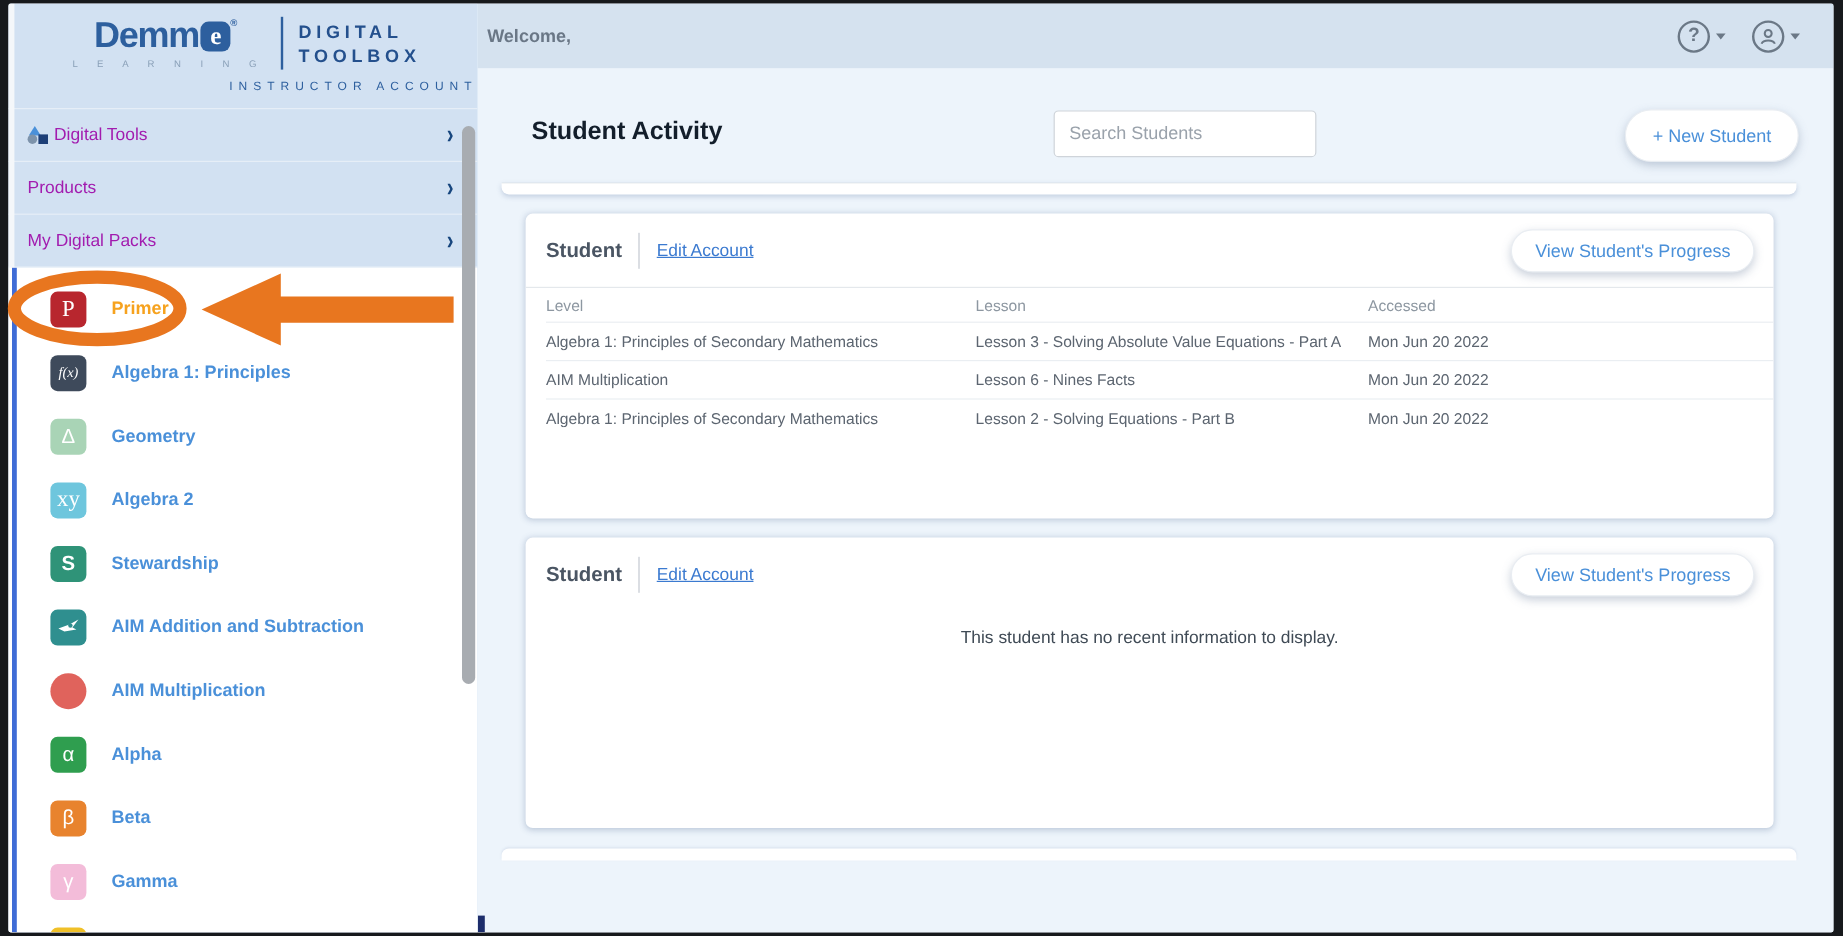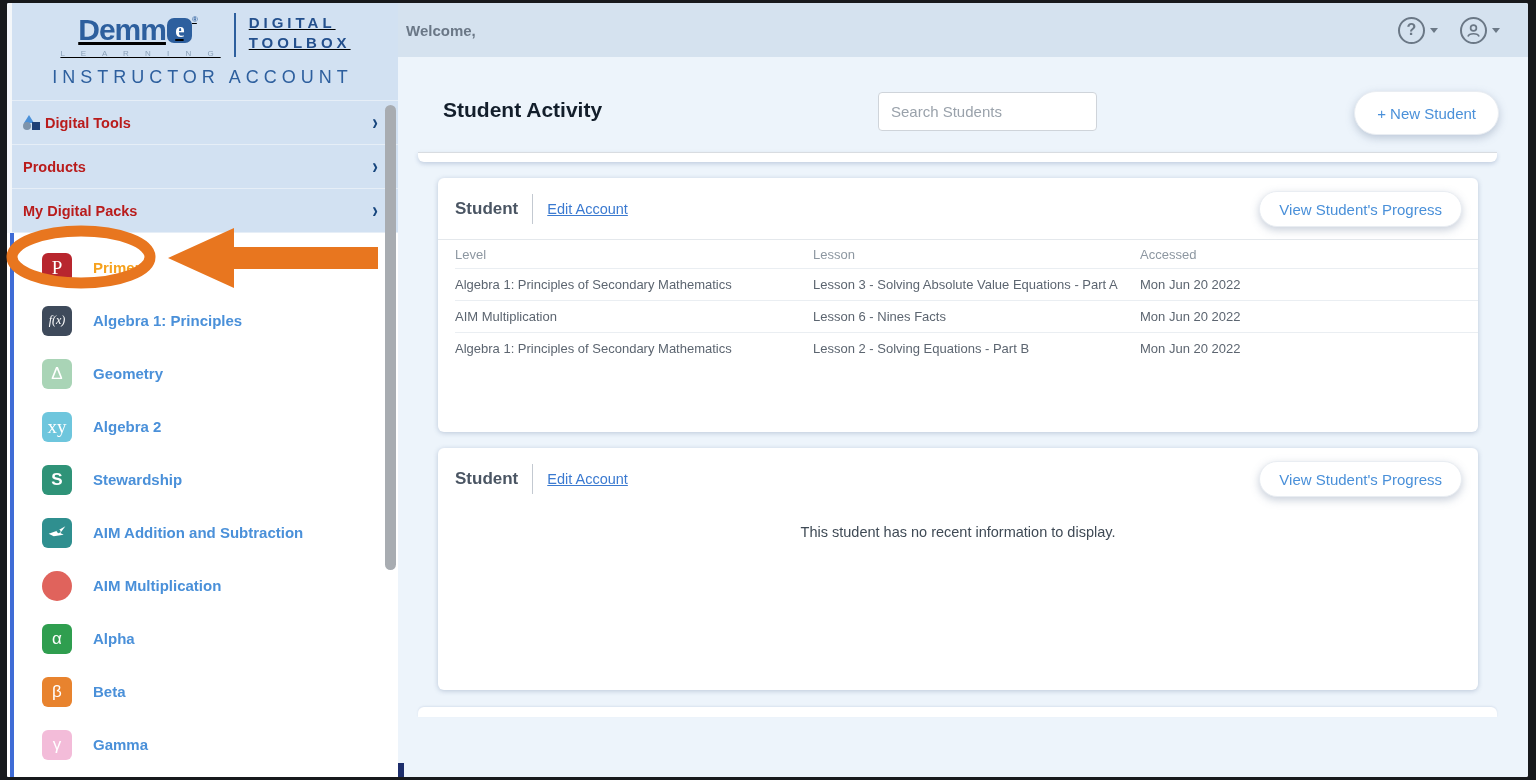--- a/index.html
+++ b/index.html
@@ -5,33 +5,33 @@
   * { margin:0; padding:0; box-sizing:border-box; }
   html,body { width:1536px; height:780px; }
   body { font-family:"Liberation Sans", sans-serif; background:#17191c; }
   .frame { position:relative; width:1536px; height:780px; background:#17191c; overflow:hidden; }
   .app { position:absolute; left:7px; top:3px; right:8px; bottom:3px; background:#edf4fb; display:flex; overflow:hidden; border-radius:2px; }
 
   
   .sidebar { position:relative; width:391px; flex:0 0 391px; background:#d2e1f2; display:flex; flex-direction:column; overflow:hidden; }
   .sidebar-edge { position:absolute; left:0; top:0; bottom:0; width:5px; background:#f4f7fa; z-index:1; }
   .logo-block { padding:10px 0 12px 0; }
-  .logo-row { display:flex; align-items:flex-start; justify-content:center;text-decoration:underline; }
+  .logo-row { display:flex; align-items:flex-end; justify-content:center; }
   .brand-col { display:flex; flex-direction:column; align-items:center; }
   .brand-name { font-size:30px; font-weight:700; color:#2d5f9e; letter-spacing:-1px; display:flex; align-items:center; }
   .e-badge { display:inline-flex; align-items:center; justify-content:center; width:25px; height:25px; margin-left:1px; background:#2d5f9e; border-radius:7px; color:#fff; font-size:21px; font-weight:700; font-family:"Liberation Serif", serif; }
   .reg-mark { font-size:8px; color:#2d5f9e; align-self:flex-start; margin-top:2px; }
   .brand-sub { font-size:8px; letter-spacing:7px; color:#8aa0b8; margin-top:2px; padding-left:6px; }
   .logo-divider { width:2px; height:44px; background:#2d5f9e; margin:0 13px; }
   .product-name { font-size:15px; font-weight:700; letter-spacing:4px; color:#24508d; line-height:1.35; }
-  .account-type { text-align:center; font-size:18px; letter-spacing:5px; color:#2d5f9e; margin-top:9px; }
+  .account-type { text-align:right; font-size:10px; letter-spacing:5px; color:#2d5f9e; margin-top:9px; }
 
   .side-nav { border-top:1px solid #e6eef7; }
   .nav-item { position:relative; height:44px; display:flex; align-items:center; padding:0 20px 0 16px; border-bottom:1px solid #e6eef7; cursor:pointer; }
-  .nav-label { font-size:14.5px; font-weight:700; color:#b91c1c; }
+  .nav-label { font-size:14.5px; font-weight:400; color:#a21caf; }
   .nav-chevron { margin-left:auto; color:#17467e; font-size:17px; font-weight:700; transform:scaleY(1.3); }
   .shapes-icon { position:relative; width:17px; height:15px; margin-right:5px; }
   .shapes-icon .tri { position:absolute; left:1px; top:0; width:0; height:0; border-left:5px solid transparent; border-right:5px solid transparent; border-bottom:8px solid #4a90d9; }
   .shapes-icon .cir { position:absolute; left:0; bottom:0; width:8px; height:8px; border-radius:50%; background:#7d93ab; }
   .shapes-icon .sq  { position:absolute; right:0; bottom:0; width:8px; height:8px; background:#1d3f77; }
 
   .packs { position:relative; flex:1; background:#ffffff; padding-top:8px; overflow:hidden; z-index:2; }
   .packs::before { content:""; position:absolute; left:3px; top:0; bottom:0; width:4px; background:#3f6cd6; }
   .pack-item { height:53px; display:flex; align-items:center; padding-left:35px; cursor:pointer; }
   .pack-icon { width:30px; height:30px; border-radius:6px; flex:0 0 30px; display:flex; align-items:center; justify-content:center; color:#fff; font-size:17px; }

